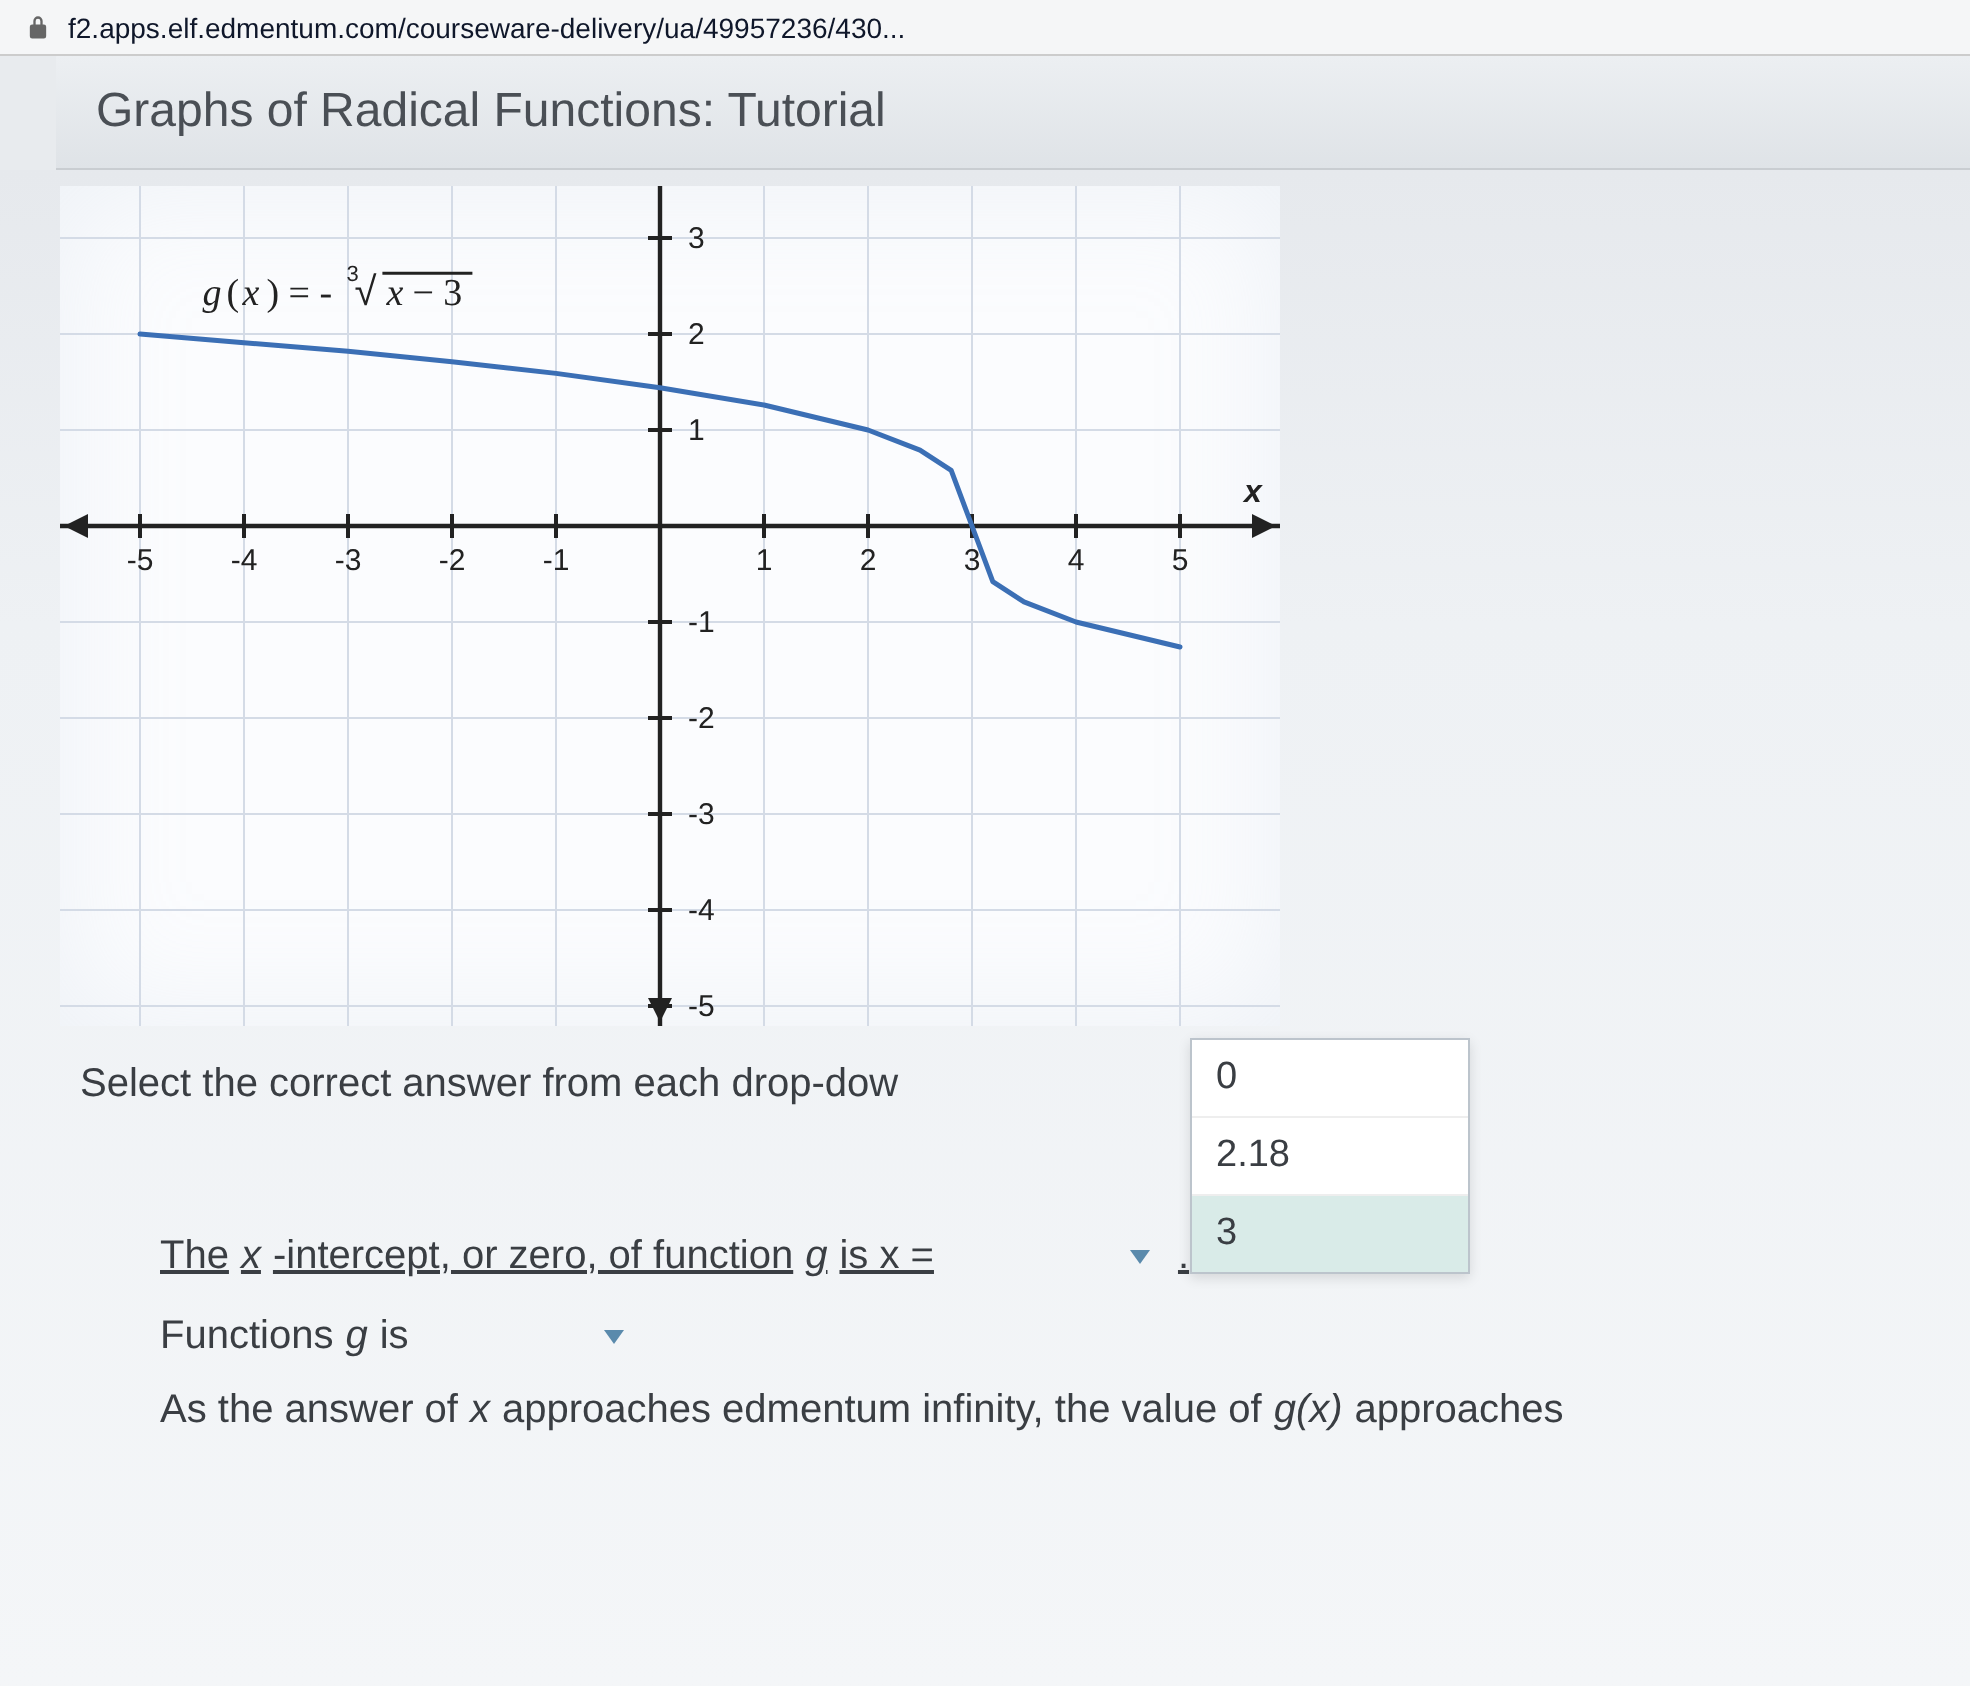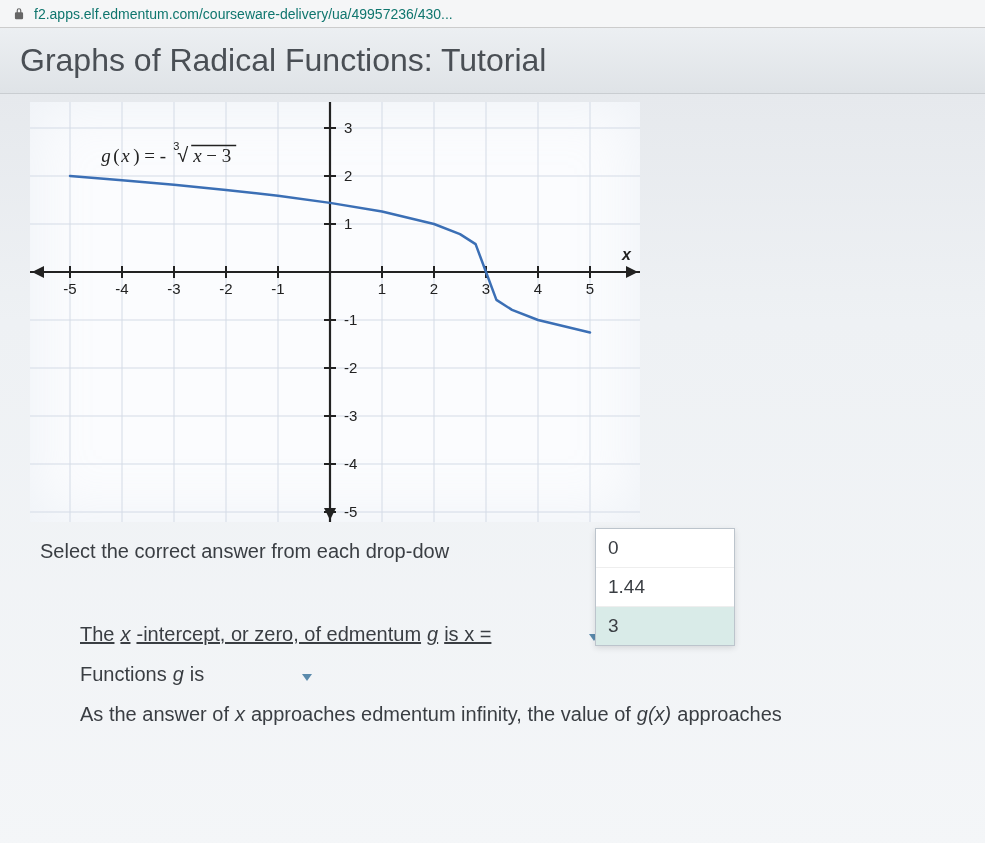--- a/index.html
+++ b/index.html
@@ -12,47 +12,48 @@
     color: #333;
   }
   .url-bar {
     display: flex;
     align-items: center;
     gap: 8px;
     padding: 4px 12px;
     background: #f5f6f7;
     border-bottom: 1px solid #ccc;
     font-size: 14px;
-    color: #0f766e;
+    color: #0f172a;
     height: 28px;
   }
   .lock-icon { width: 14px; height: 14px; }
   .page-title-bar {
     background: linear-gradient(to bottom, #eceff2, #dfe3e7);
     padding: 14px 20px;
-    font-size: 32px;
+    font-size: 24px;
     color: #4a4f55;
     font-weight: 400;
     border-bottom: 1px solid #c9cdd1;
+    margin-left: 28px;
   }
   .content {
     padding: 8px 30px 20px 30px;
     background: linear-gradient(to bottom, #e6e9ed 0%, #eef1f4 30%, #f4f6f8 100%);
     height: calc(100% - 28px - 56px);
   }
   .chart-wrap {
     width: 610px;
     height: 420px;
     background: #fbfcfe;
     position: relative;
     box-shadow: inset 0 0 60px rgba(200,210,225,0.25);
   }
   .chart-wrap svg { display: block; }
   .q-area { margin-top: 18px; font-size: 20px; color: #3a3e43; position: relative; }
-  .q-line { margin: 12px 0; padding-left: 50px; display: flex; flex-wrap: wrap; gap: 6px; }
+  .q-line { margin: 12px 0; padding-left: 50px; display: flex; align-items: center; flex-wrap: wrap; gap: 6px; }
   .instruct-line { padding-left: 10px; }
   .dropdown-box {
     position: absolute;
     right: 220px;
     top: -12px;
     width: 140px;
     background: #fff;
     border: 1px solid #bcc4cc;
     box-shadow: 0 2px 6px rgba(0,0,0,0.12);
     font-size: 19px;
@@ -176,28 +177,28 @@
   </div>
 
   <div class="q-area">
 
     <div class="q-line instruct-line">
       <span>Select the correct answer from each drop-dow</span>
     </div>
 
     <div class="dropdown-box">
       <div class="opt">0</div>
-      <div class="opt">1.44</div>
+      <div class="opt">2.18</div>
       <div class="opt hl">3</div>
     </div>
 
     <div class="q-line" style="margin-top:60px;text-decoration:underline;">
       <span>The </span>
       <span class="ital">x</span>
-      <span>-intercept, or zero, of edmentum </span>
+      <span>-intercept, or zero, of function </span>
       <span class="ital">g</span>
       <span> is x =</span>
       <span class="select-stub">
           <span class="caret"></span>
         </span>
       <span>.</span>
     </div>
 
     <div class="q-line">
       <span>Functions </span>

